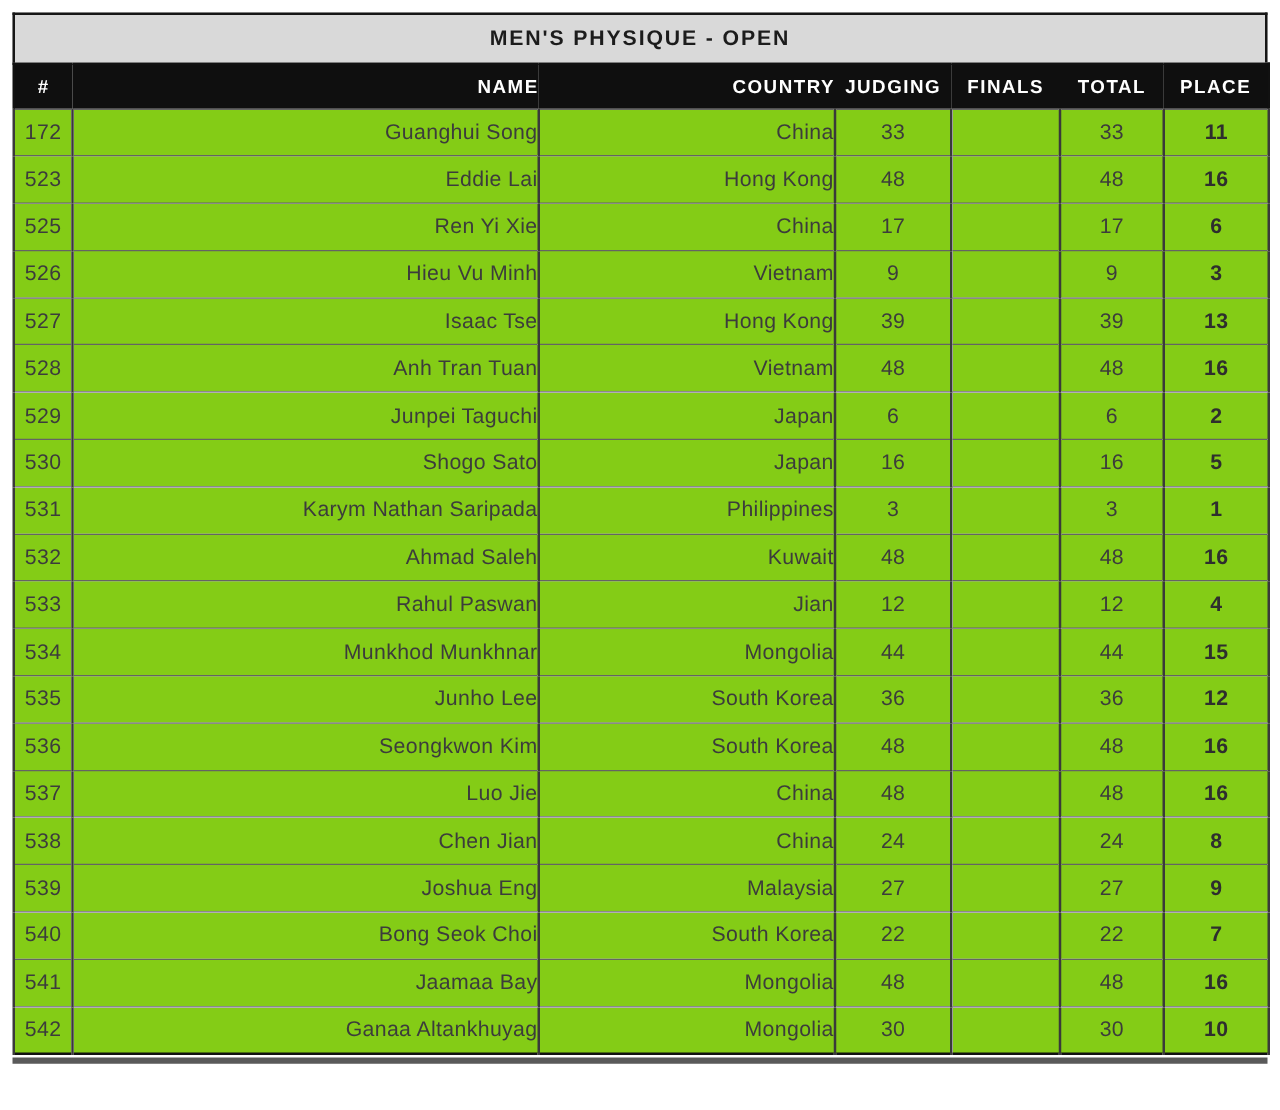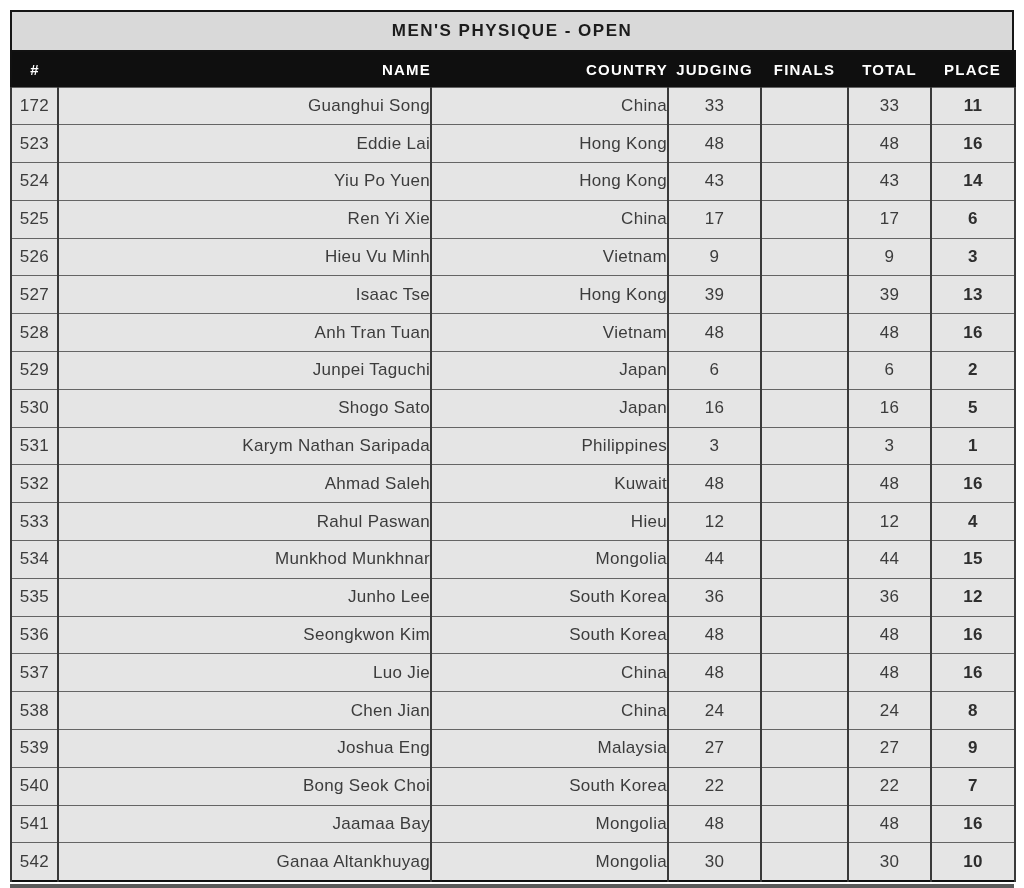--- a/index.html
+++ b/index.html
@@ -53,21 +53,21 @@
     letter-spacing: 1.2px;
     border: none;
     padding: 0;
     text-align: center;
     vertical-align: middle;
   }
   thead th.h-name, thead th.h-country {
     text-align: right;
     padding-left: 11px;
   }
-  tbody tr { height: 37.8px; background: #e5e5e5; border-radius: 10px; }
+  tbody tr { height: 37.8px; background: #84cc16; border-radius: 10px; }
   tbody td {
     box-sizing: border-box;
     border-left: 2px solid #3a3a3a;
     border-right: 2px solid #3a3a3a;
     border-top: 1px solid #646464;
     border-bottom: 1px solid #646464;
     font-size: 17px;
     color: #3c3c3c;
     padding: 0;
     text-align: center;
@@ -133,29 +133,20 @@
         <tr>
       <td class="cell-number">523</td>
       <td class="cell-name">Eddie Lai</td>
       <td class="cell-country">Hong Kong</td>
       <td class="cell-judging">48</td>
       <td class="cell-finals"></td>
       <td class="cell-total">48</td>
       <td class="cell-place">16</td>
     </tr>
         <tr>
-      <td class="cell-number">524</td>
-      <td class="cell-name">Yiu Po Yuen</td>
-      <td class="cell-country">Hong Kong</td>
-      <td class="cell-judging">43</td>
-      <td class="cell-finals"></td>
-      <td class="cell-total">43</td>
-      <td class="cell-place">14</td>
-    </tr>
-        <tr>
       <td class="cell-number">525</td>
       <td class="cell-name">Ren Yi Xie</td>
       <td class="cell-country">China</td>
       <td class="cell-judging">17</td>
       <td class="cell-finals"></td>
       <td class="cell-total">17</td>
       <td class="cell-place">6</td>
     </tr>
         <tr>
       <td class="cell-number">526</td>
@@ -216,21 +207,21 @@
       <td class="cell-name">Ahmad Saleh</td>
       <td class="cell-country">Kuwait</td>
       <td class="cell-judging">48</td>
       <td class="cell-finals"></td>
       <td class="cell-total">48</td>
       <td class="cell-place">16</td>
     </tr>
         <tr>
       <td class="cell-number">533</td>
       <td class="cell-name">Rahul Paswan</td>
-      <td class="cell-country">Hieu</td>
+      <td class="cell-country">Jian</td>
       <td class="cell-judging">12</td>
       <td class="cell-finals"></td>
       <td class="cell-total">12</td>
       <td class="cell-place">4</td>
     </tr>
         <tr>
       <td class="cell-number">534</td>
       <td class="cell-name">Munkhod Munkhnar</td>
       <td class="cell-country">Mongolia</td>
       <td class="cell-judging">44</td>

